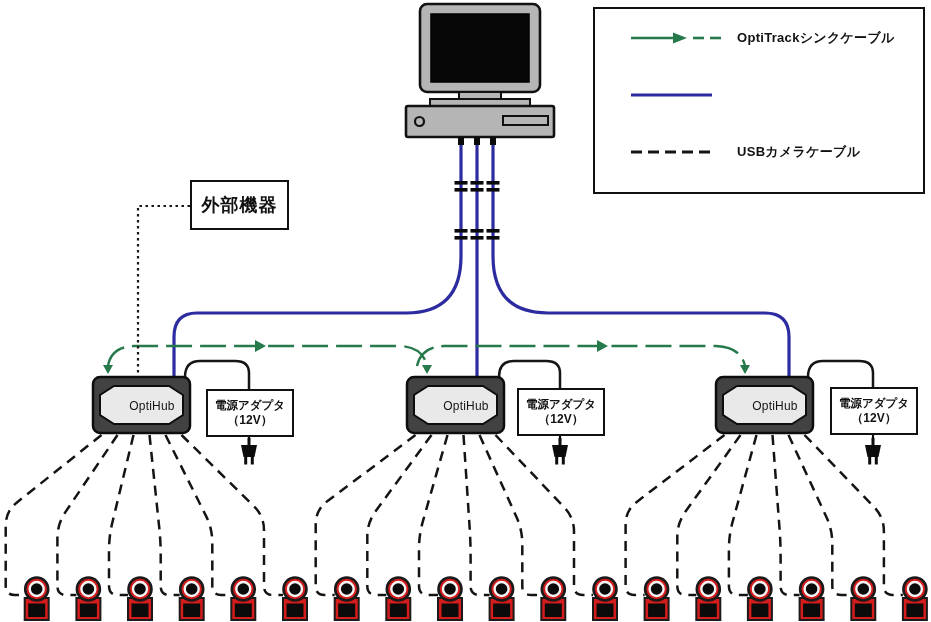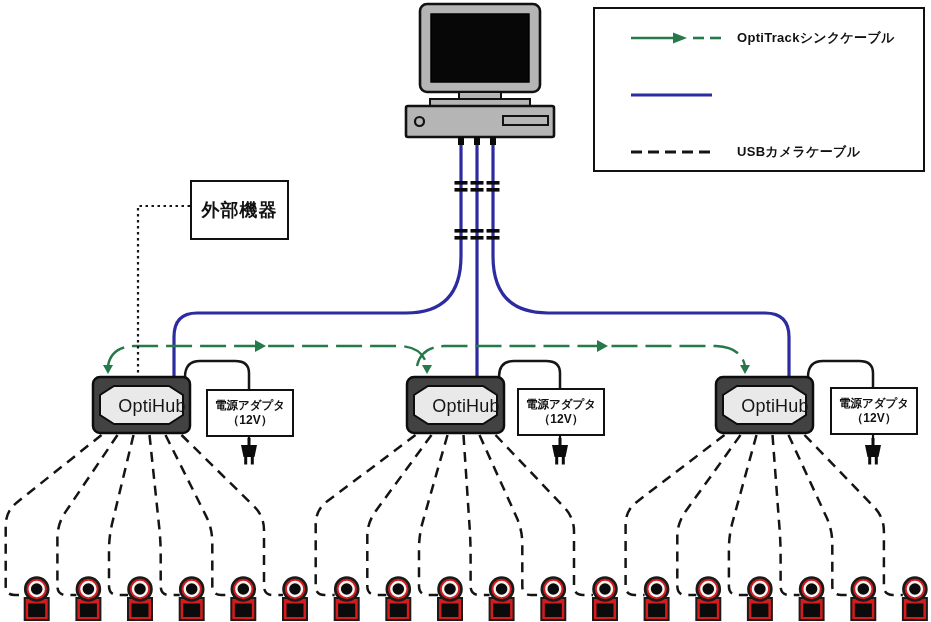--- a/index.html
+++ b/index.html
@@ -7,33 +7,33 @@
   .stage{
     position:relative;width:931px;height:622px;overflow:hidden;background:#ffffff;
     font-family:"Liberation Sans","DejaVu Sans",sans-serif;
   }
   .stage svg.base{position:absolute;left:0;top:0;}
   .overlay-box{
     position:absolute;background:#ffffff;border:2px solid #111;box-sizing:border-box;
     display:flex;align-items:center;justify-content:center;color:#111;
   }
   .legend{
-    left:593px;top:7px;width:332px;height:165px;
+    left:593px;top:7px;width:332px;height:187px;
     flex-direction:column;justify-content:flex-start;align-items:stretch;
     padding:20px 14px 0 35px;
   }
   .legend-row{display:flex;align-items:center;height:22px;margin-bottom:41px;}
   .legend-row svg{flex:0 0 auto;margin-right:15px;}
   .legend-label{font-size:13px;font-weight:bold;white-space:nowrap;letter-spacing:.3px;}
-  .external-box{left:190px;top:180px;width:99px;height:60px;font-size:18px;font-weight:bold;letter-spacing:1px;}
+  .external-box{left:190px;top:180px;width:99px;height:50px;font-size:18px;font-weight:bold;letter-spacing:1px;}
   .power-box{width:88px;height:48px;font-size:11.5px;font-weight:bold;line-height:1.3;flex-direction:column;text-align:center;}
   .power-box .v{font-size:12px;}
   .hub-label{
     position:absolute;width:104px;height:36px;top:388px;display:flex;align-items:center;justify-content:center;
-    font-size:18px;color:#141414;letter-spacing:.2px;
+    font-size:12px;color:#141414;letter-spacing:.2px;
   }
 </style>
 </head>
 <body>
 
 <div class="stage">
 
   <svg class="base" width="931" height="622" viewBox="0 0 931 622">
 
     <g id="layer-cables">

